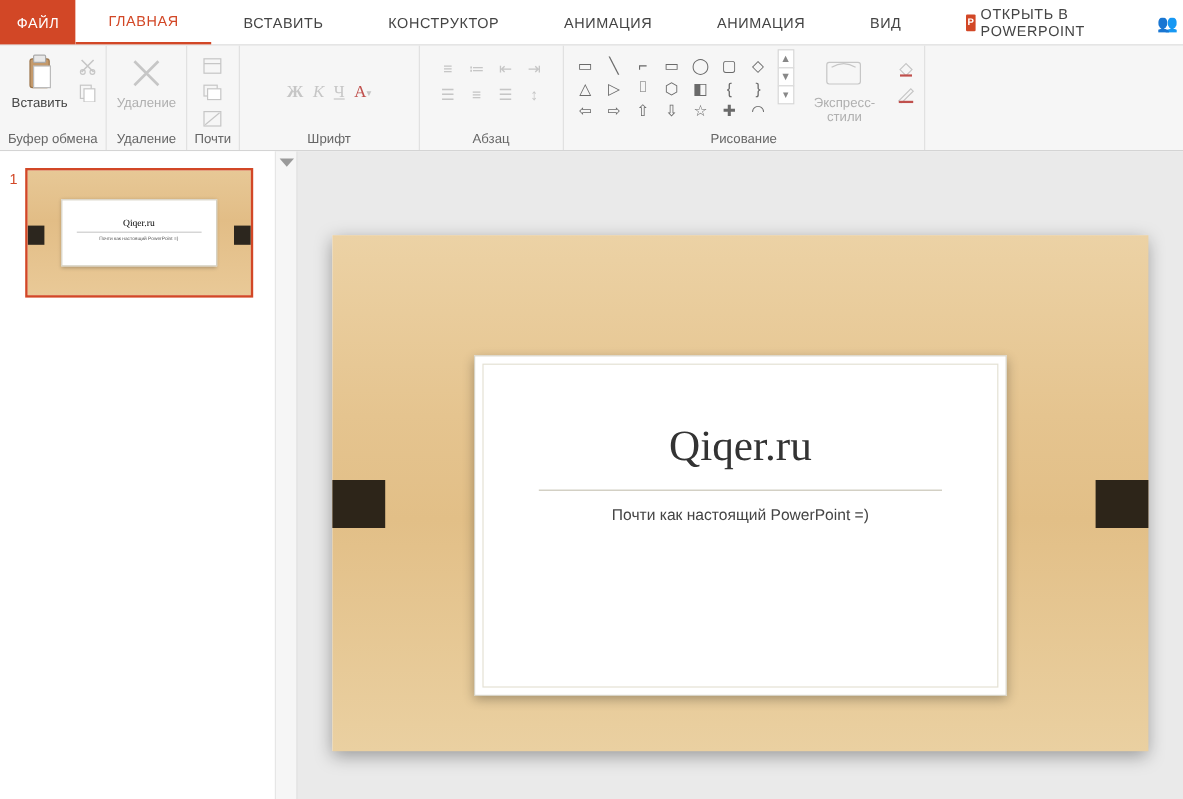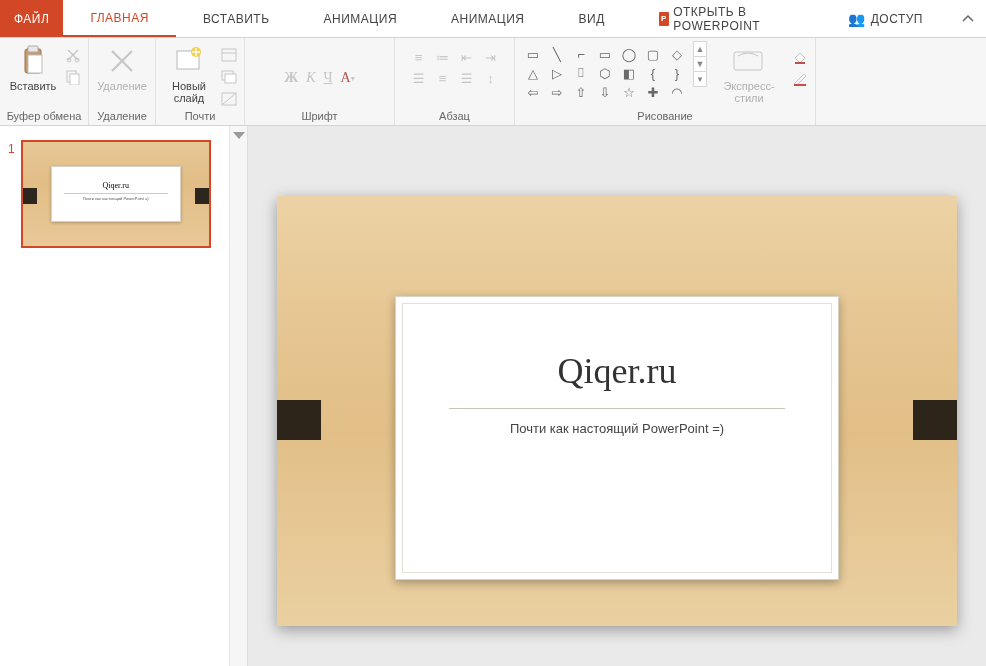--- a/index.html
+++ b/index.html
@@ -67,20 +67,21 @@
   
   svg { display:block; }
 </style>
 </head>
 <body>
 
 <div class="tabstrip">
   <div class="tab-file">ФАЙЛ</div>
   <div class="tab active">ГЛАВНАЯ</div>
   <div class="tab">ВСТАВИТЬ</div>
+  <div class="tab">КОНСТРУКТОР</div>
   <div class="tab">АНИМАЦИЯ</div>
   <div class="tab">АНИМАЦИЯ</div>
   <div class="tab">ВИД</div>
   <div class="tab">
     <span class="pp-icon">P</span>
     <span>ОТКРЫТЬ В POWERPOINT</span>
   </div>
   <div class="tab">
     <span class="share-icon">👥</span>
     <span>ДОСТУП</span>
@@ -134,31 +135,20 @@
             </svg>
         </div>
         <div class="lbl">Удаление</div>
       </div>
     </div>
     <div class="group-label">Удаление</div>
   </div>
 
   <div class="group">
     <div class="group-body">
-      <div class="bigbtn">
-        <div class="ic">
-          <svg width="30" height="30">
-              <rect x="3" y="5" width="22" height="18" fill="#fff" stroke="#b8b8b8"></rect>
-              <circle cx="22" cy="6" r="5" fill="#f7ce46"></circle>
-              <path d="M18 6 h8 M22 2 v8" stroke="#fff" stroke-width="1.4"></path>
-            </svg>
-        </div>
-        <div class="lbl" style="white-space:pre-line;">Новый
-слайд</div>
-      </div>
       <div class="stackcol">
         <div class="smallic disabled">
           <svg width="16" height="14">
               <rect x="1" y="1" width="14" height="12" fill="none" stroke="#c6c6c6"></rect>
               <line x1="1" y1="5" x2="15" y2="5" stroke="#c6c6c6"></line>
             </svg>
         </div>
         <div class="smallic disabled">
           <svg width="16" height="14">
               <rect x="1" y="1" width="11" height="9" fill="none" stroke="#c6c6c6"></rect>

